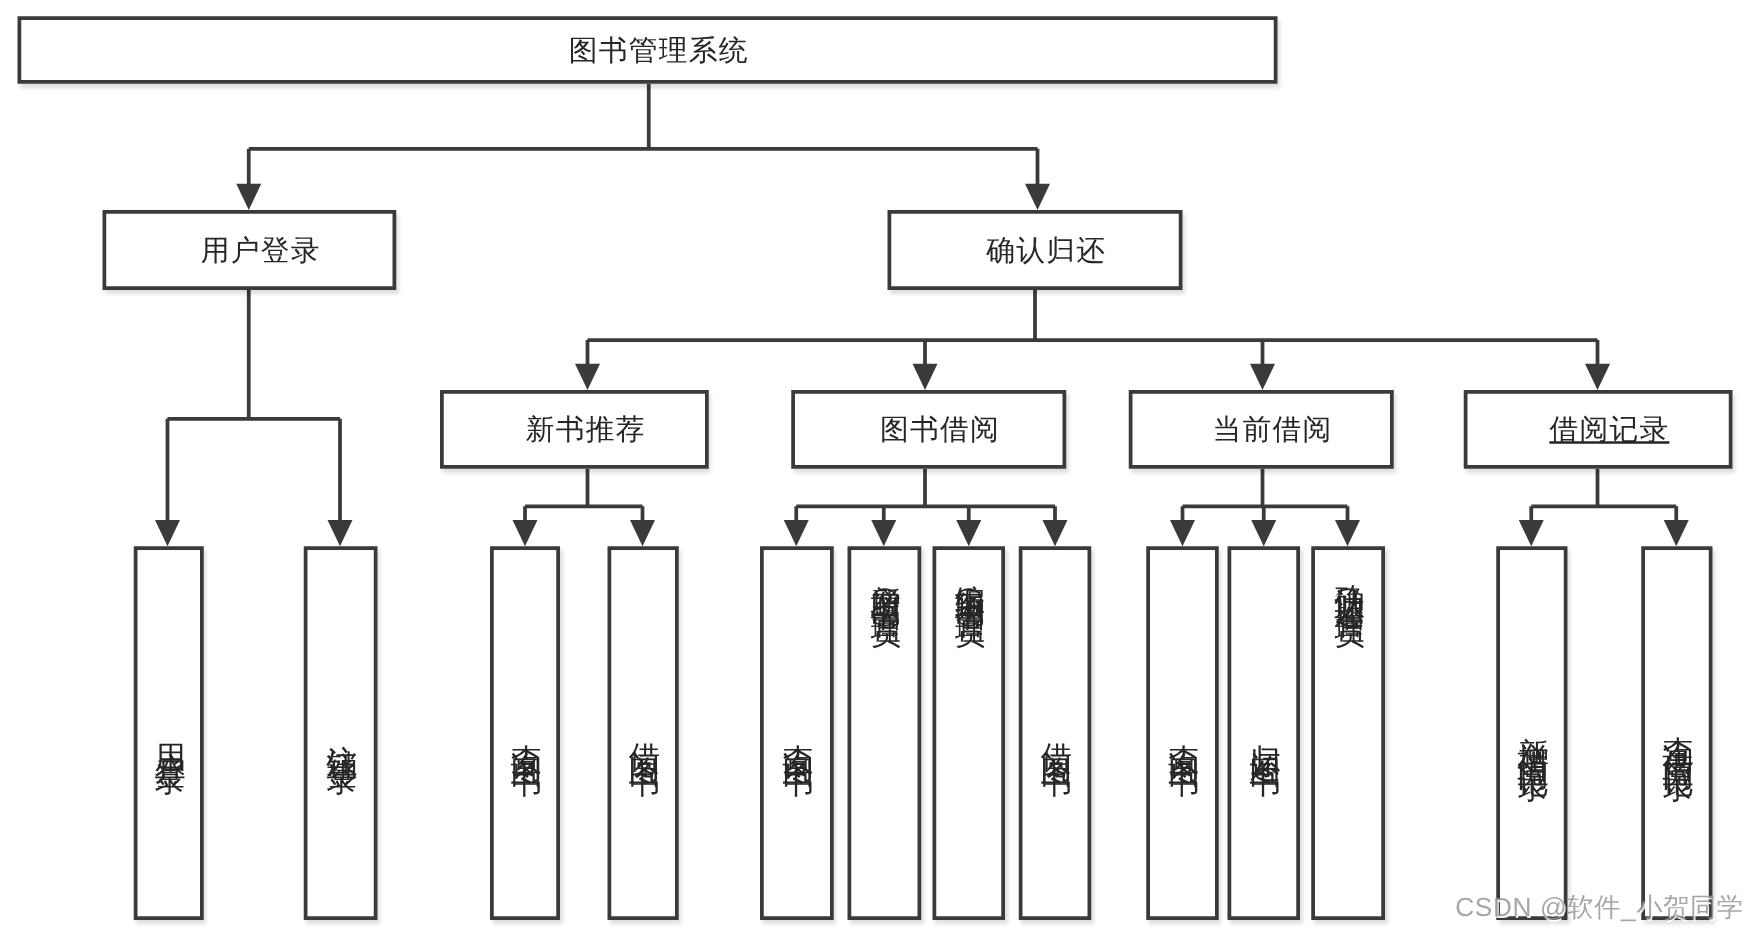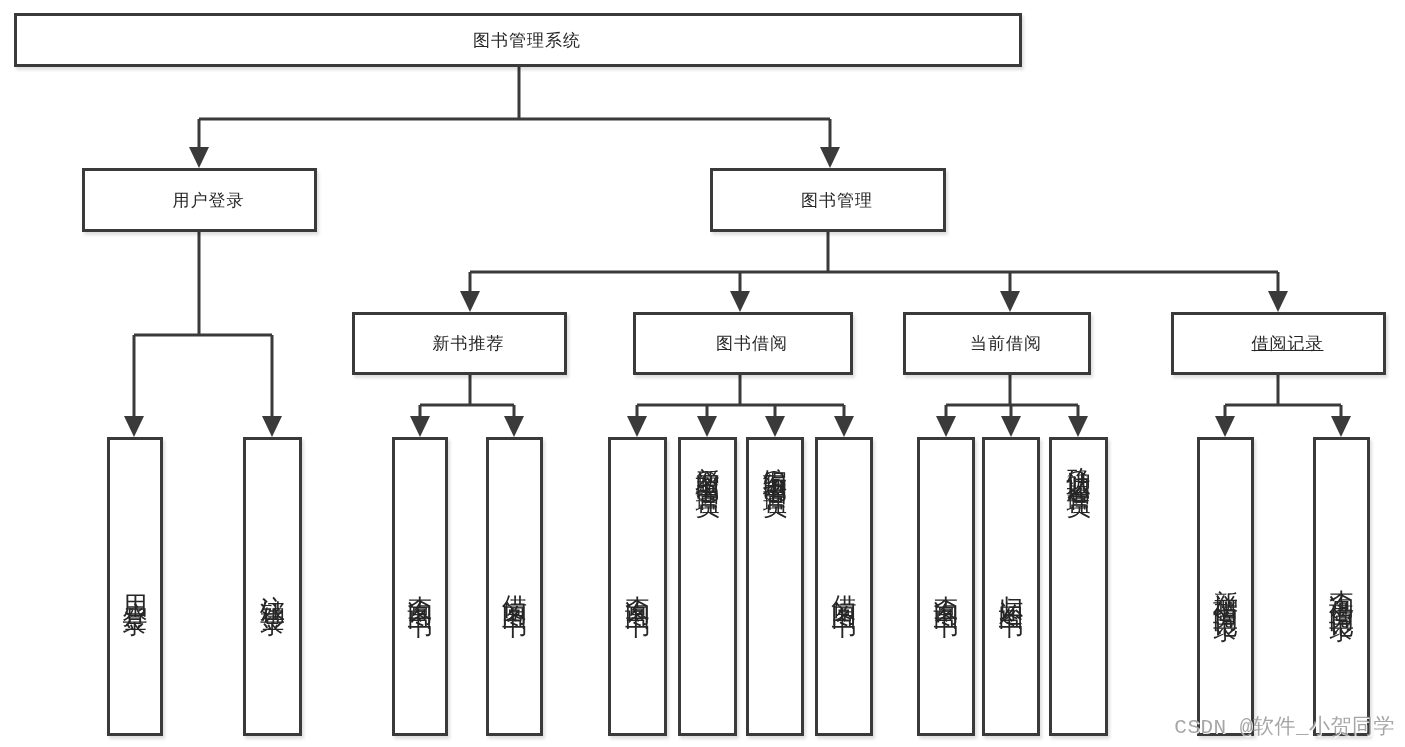--- a/index.html
+++ b/index.html
@@ -8,32 +8,31 @@
     background:#ffffff;
     font-family:"Liberation Sans","DejaVu Sans",sans-serif;
   }
   .wires{position:absolute;left:0;top:0;z-index:0;}
   .node{
     position:absolute;z-index:1;box-sizing:border-box;
     border:3px solid #3a3a3a;background:#ffffff;color:#262626;
     display:flex;align-items:center;justify-content:center;
     box-shadow:2px 3px 3px rgba(0,0,0,0.13);
   }
-  .h{font-size:17px;letter-spacing:1px;white-space:nowrap;padding-left:18px;}
+  .h{font-size:23px;letter-spacing:1px;white-space:nowrap;padding-left:18px;}
   .v{
     writing-mode:vertical-rl;text-orientation:mixed;
     font-size:25px;line-height:1;letter-spacing:6px;
   }
   .v.long{font-size:24px;letter-spacing:4px;justify-content:flex-start;padding-top:8px;}
   .watermark{
     position:absolute;z-index:2;right:10px;top:712px;
     font-size:21px;letter-spacing:0.5px;color:rgba(150,150,150,0.85);
     text-shadow:1px 1px 0 rgba(255,255,255,0.9);
     white-space:nowrap;
-    font-family:Liberation Mono, monospace;
   }
 </style>
 </head>
 <body>
 
 <svg class="wires" width="1405" height="747" viewBox="0 0 1405 747">
   <g stroke="#3a3a3a" stroke-width="3" fill="none">
 
     <path d="M519 67 V119 M199 119 H830 M199 119 V148 M830 119 V148"></path>
 
@@ -68,25 +67,25 @@
     <polygon points="1001,416 1021,416 1011,437"></polygon>
     <polygon points="1068,416 1088,416 1078,437"></polygon>
     <polygon points="1215,416 1235,416 1225,437"></polygon>
     <polygon points="1331,416 1351,416 1341,437"></polygon>
   </g>
 </svg>
 
 <div class="node h" style="left:14px;top:13px;width:1008px;height:54px;">图书管理系统</div>
 
 <div class="node h" style="left:82px;top:168px;width:235px;height:64px;">用户登录</div>
-<div class="node h" style="left:710px;top:168px;width:236px;height:64px;">图书管理</div>
+<div class="node h" style="left:710px;top:168px;width:236px;height:64px;">确认归还</div>
 
 <div class="node h" style="left:352px;top:312px;width:215px;height:63px;text-align:center;">新书推荐</div>
 <div class="node h" style="left:633px;top:312px;width:220px;height:63px;">图书借阅</div>
-<div class="node h" style="left:903px;top:312px;width:188px;height:63px;">当前借阅</div>
+<div class="node h" style="left:903px;top:312px;width:212px;height:63px;">当前借阅</div>
 <div class="node h" style="left:1171px;top:312px;width:215px;height:63px;text-decoration:underline;">借阅记录</div>
 
 <div class="node v" style="left:107px;top:437px;width:56px;height:299px;">用户登录</div>
 <div class="node v" style="left:243px;top:437px;width:59px;height:299px;">注销登录</div>
 
 <div class="node v" style="left:392px;top:437px;width:56px;height:299px;">查询图书</div>
 <div class="node v" style="left:486px;top:437px;width:57px;height:299px;">借阅图书</div>
 
 <div class="node v" style="left:608px;top:437px;width:59px;height:299px;">查询图书</div>
 <div class="node v long" style="left:678px;top:437px;width:59px;height:299px;">新增图书（管理员）</div>

